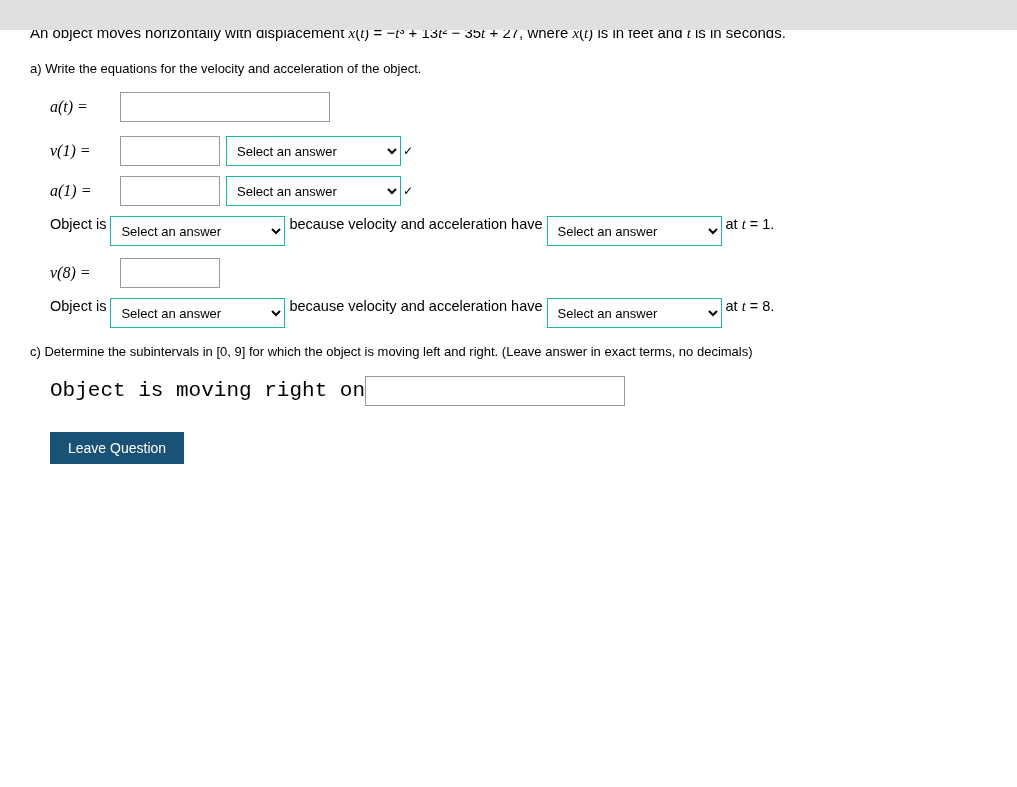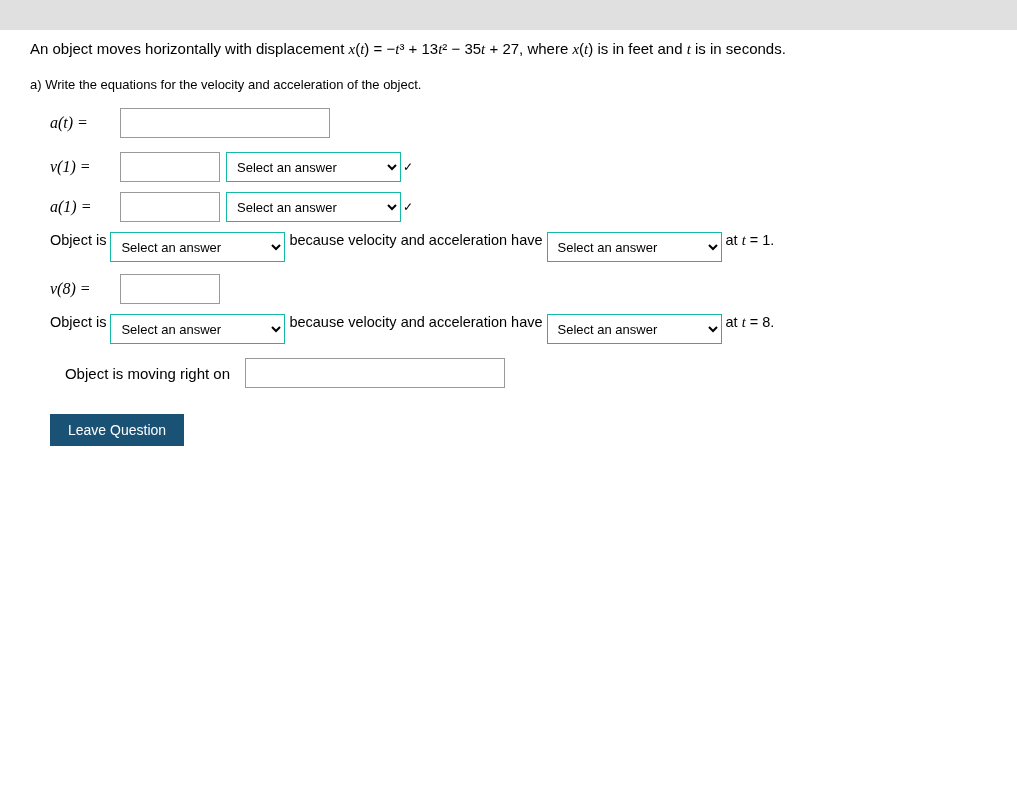--- a/index.html
+++ b/index.html
@@ -119,21 +119,21 @@
     }
     .top-bar {
       height: 30px;
       background: #e0e0e0;
       width: 100%;
       position: absolute;
       top: 0;
       left: 0;
     }
     .content {
-      margin-top: 18px;
+      margin-top: 2px;
     }
   </style>
 </head>
 <body>
 
 <div class="page-container">
   <div class="top-bar"></div>
   <div class="content">
 
     <div class="problem-text section-gap">
@@ -202,24 +202,25 @@
       </select>
       <span>because velocity and acceleration have</span>
       <select class="select-answer" style="min-width:175px;">
         <option>Select an answer</option>
         <option>the same sign</option>
         <option>opposite signs</option>
       </select>
       <span>at <span class="math">t</span> = 8.</span>
     </div>
 
-
-
-    <div class="input-row indent">
-      <span style="min-width:195px;font-family:Liberation Sans, sans-serif;font-size:15px;text-align:center;">Object is moving right on</span>
+    <div class="section-label section-gap">c) Determine the subintervals in [0, 9] for which the object is moving left and right. (Leave answer in exact terms, no decimals)</div>
+
+
+    <div class="input-row indent">
+      <span style="min-width:195px;font-family:Liberation Mono, monospace;font-size:21px;text-align:center;">Object is moving right on</span>
       <input class="text-input-wide" type="text" value="" style="">
     </div>
 
     <div style="margin-top:14px;padding-left:20px;">
       <button class="submit-btn">Leave Question</button>
     </div>
 
   </div>
 </div>
 

